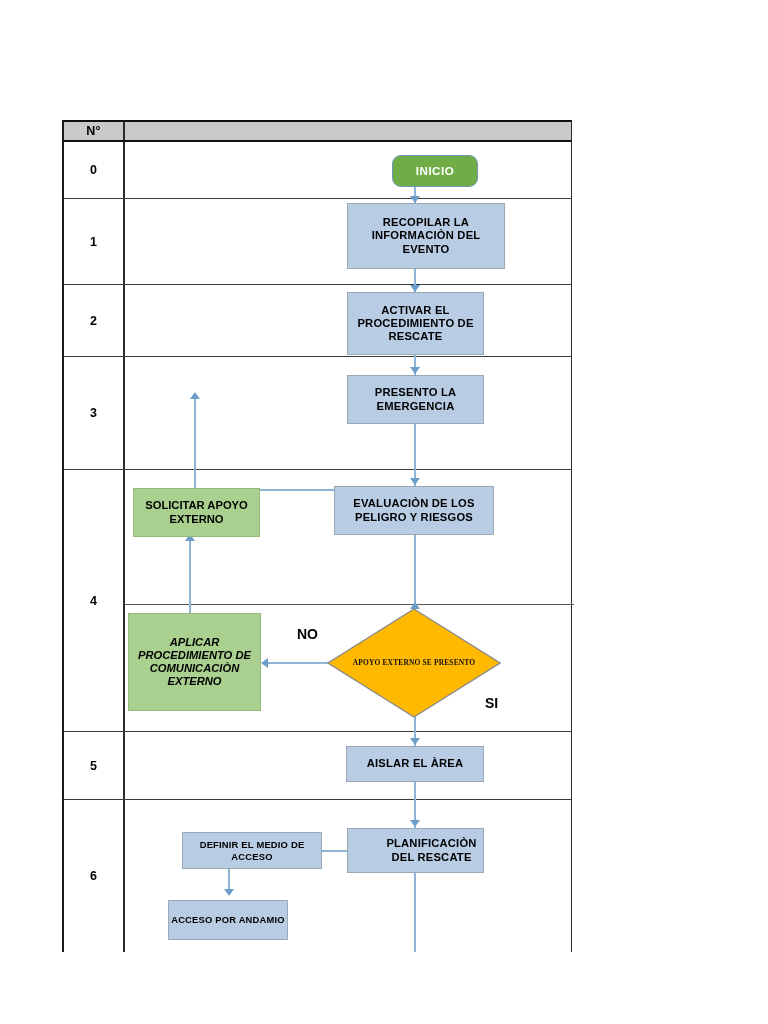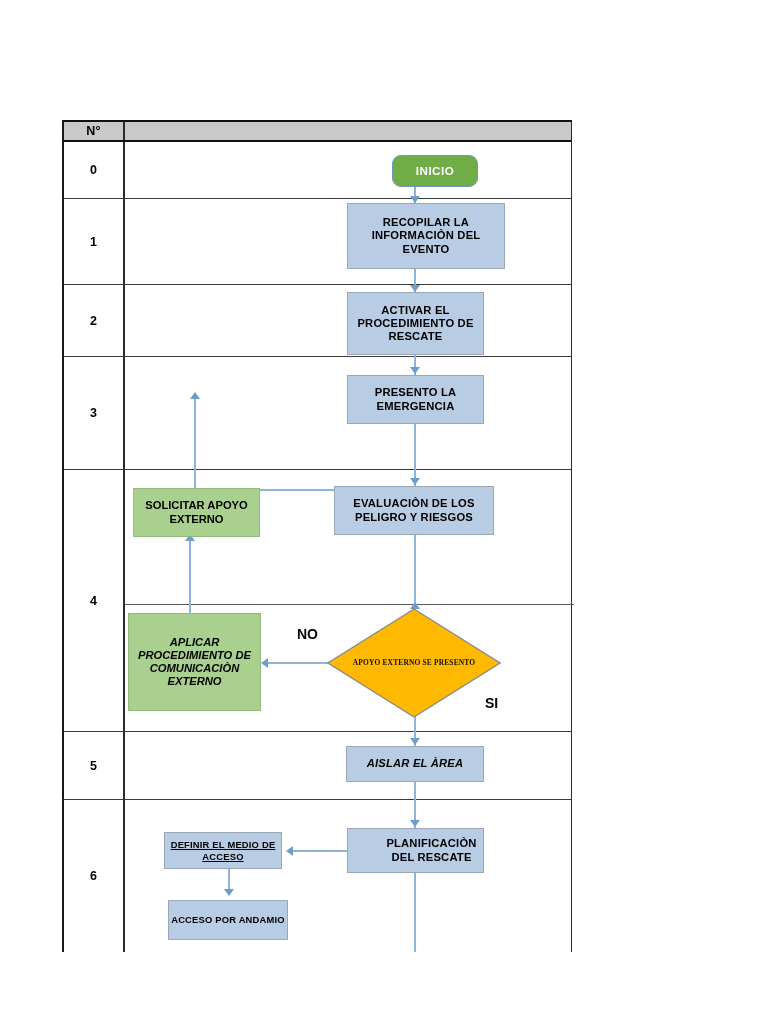--- a/index.html
+++ b/index.html
@@ -246,19 +246,19 @@
 <div class="diamond-wrap" style="left:327px;top:608px;width:174px;height:110px;font-family:Liberation Serif, serif;">
   <svg width="174" height="110" viewBox="0 0 174 110">
     <polygon points="87,1 173,55 87,109 1,55" fill="#ffb900" stroke="#8a8a8a" stroke-width="1.3"></polygon>
   </svg>
   <div class="diamond-label">APOYO EXTERNO SE PRESENTO</div>
 </div>
 
 <div class="branch-label" style="left:297px;top:626px;">NO</div>
 <div class="branch-label" style="left:485px;top:695px;">SI</div>
 
-<div class="shape proc" style="left:346px;top:746px;width:138px;height:36px;font-style:italic;">AISLAR EL ÀREA</div>
+<div class="shape proc" style="left:346px;top:746px;width:138px;height:36px;">AISLAR EL ÀREA</div>
 
 <div class="shape proc" style="left:347px;top:828px;width:137px;height:45px;padding-left:32px;">PLANIFICACIÒN DEL RESCATE</div>
 
-<div class="shape proc small" style="left:164px;top:832px;width:118px;height:37px;text-decoration:underline;">DEFINIR EL MEDIO DE ACCESO</div>
+<div class="shape proc small" style="left:182px;top:832px;width:140px;height:37px;">DEFINIR EL MEDIO DE ACCESO</div>
 
 <div class="shape proc small" style="left:168px;top:900px;width:120px;height:40px;">ACCESO POR ANDAMIO</div>
 
 </body></html>

